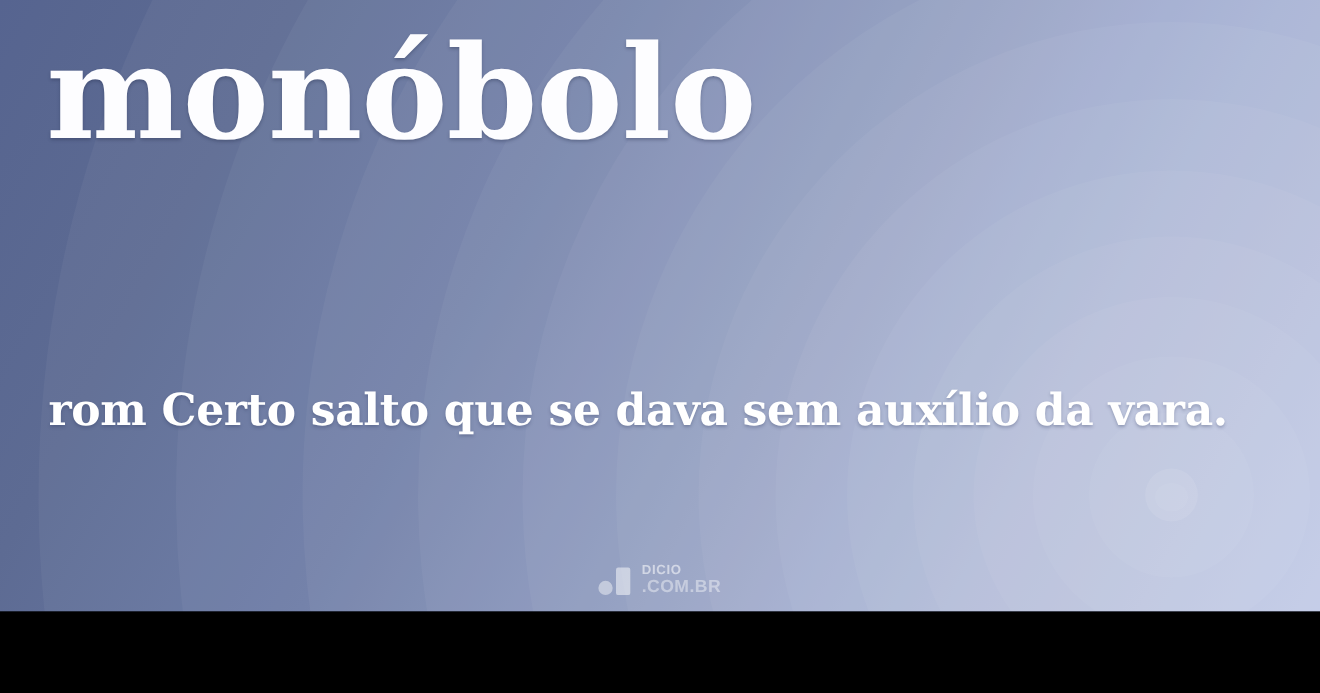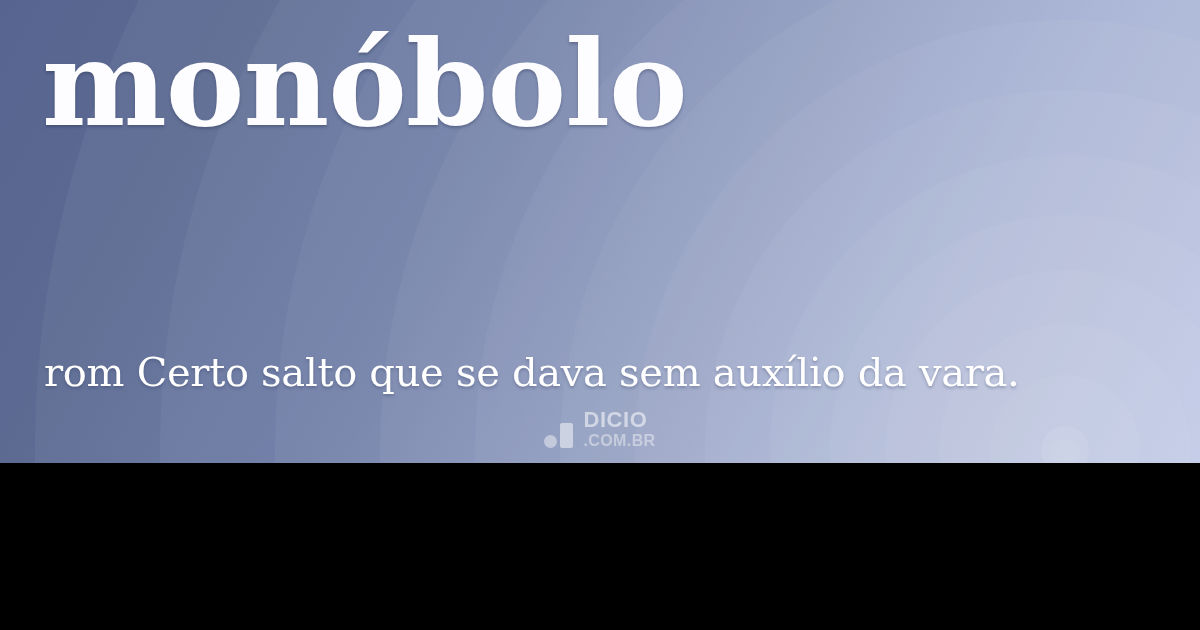--- a/index.html
+++ b/index.html
@@ -4,21 +4,21 @@
 <style>
   html, body {
     margin: 0;
     padding: 0;
     background: #000;
   }
 
   #card {
     position: relative;
     width: 1200px;
-    height: 463px;
+    height: 556px;
     overflow: hidden;
     font-family: "DejaVu Serif", serif;
     
     background: linear-gradient(118deg,
                 #4f5e8b 0%,
                 #56658f 18%,
                 #6272a0 38%,
                 #7b8ab5 58%,
                 #94a2ce 78%,
                 #a6b2dc 100%);
@@ -84,21 +84,21 @@
   }
 
   
   #definition {
     position: absolute;
     left: 44px;
     top: 349px;
     margin: 0;
     width: 1130px;
     font-family: "DejaVu Serif", serif;
-    font-weight: normal;
+    font-weight: bold;
     font-size: 40px;
     line-height: 1.18;
     letter-spacing: -0.3px;
     color: #ffffff;
     text-shadow: 0 2px 3px rgba(40, 50, 85, 0.30);
     white-space: nowrap;
   }
 
   
   #logo {
@@ -137,21 +137,21 @@
   }
   .logo-text {
     display: flex;
     flex-direction: column;
     align-items: flex-start;
     line-height: 1;
   }
   .logo-name {
     font-family: "Liberation Sans", sans-serif;
     font-weight: bold;
-    font-size: 22px;
+    font-size: 12px;
     letter-spacing: 0.6px;
     color: rgba(255, 255, 255, 0.55);
   }
   .logo-tld {
     font-family: "Liberation Sans", sans-serif;
     font-weight: bold;
     font-size: 16px;
     letter-spacing: 0.4px;
     margin-top: 2px;
     color: rgba(255, 255, 255, 0.42);

